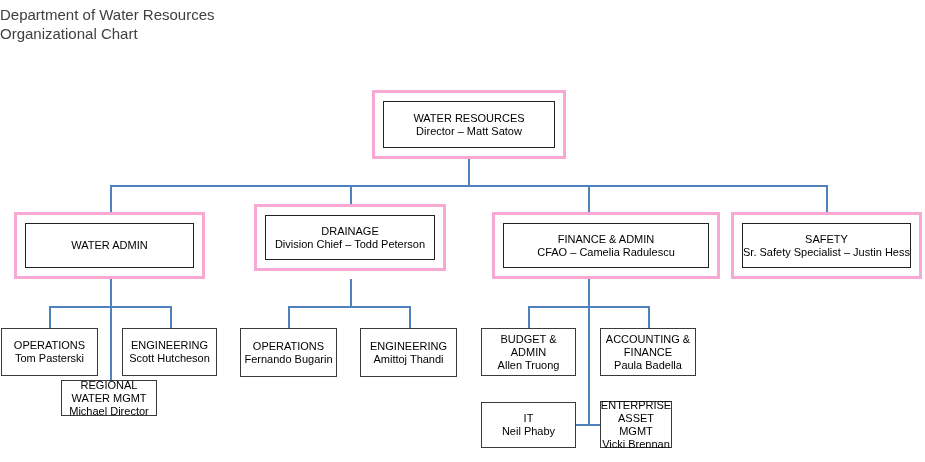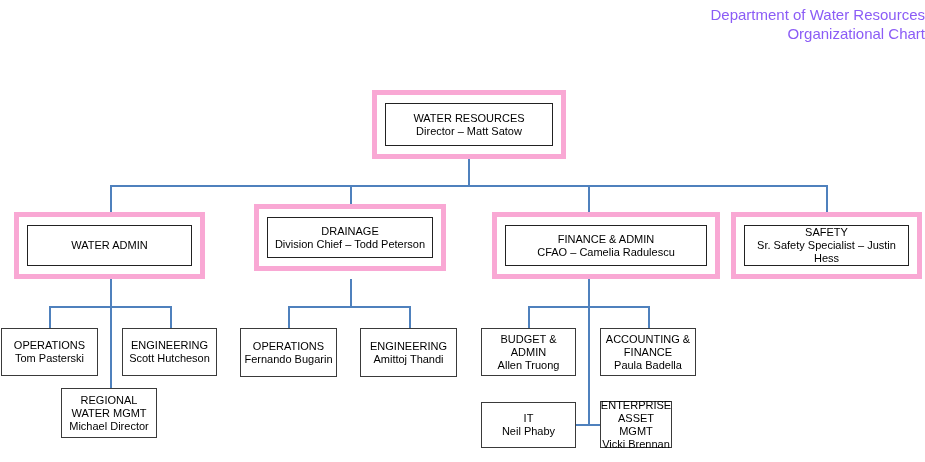--- a/index.html
+++ b/index.html
@@ -7,33 +7,33 @@
     position:relative;
     width:925px;height:462px;
     background:#ffffff;
     font-family:"Liberation Sans", sans-serif;
     color:#000;
     overflow:hidden;
   }
   .chart-title{
     position:absolute;
     left:0;top:5px;width:925px;
-    text-align:right;
+    text-align:left;
     font-size:15px;
     line-height:19px;
-    color:#8b5cf6;
+    color:#404040;
   }
   .node{
     position:absolute;
     background:#fff;
     box-sizing:border-box;
     text-align:center;
   }
   .node.double{
-    border:5px solid #f9a8d4;
+    border:3px solid #f9a8d4;
     padding:8px;
   }
   .node.double .inner{
     border:1px solid #222;
     width:100%;height:100%;
     box-sizing:border-box;
     display:flex;flex-direction:column;justify-content:center;align-items:center;
   }
   .node.single{
     border:1px solid #3a3a3a;
@@ -118,21 +118,21 @@
   <div class="node single" style="left:1px;top:328px;width:97px;height:48px">
     <div class="node-title">OPERATIONS</div>
     <div class="node-person">Tom Pasterski</div>
   </div>
 
   <div class="node single" style="left:122px;top:328px;width:95px;height:48px">
     <div class="node-title">ENGINEERING</div>
     <div class="node-person">Scott Hutcheson</div>
   </div>
 
-  <div class="node single" style="left:61px;top:388px;width:96px;height:50px">
+  <div class="node single" style="left:61px;top:380px;width:96px;height:36px">
     <div class="node-title">REGIONAL
 WATER MGMT</div>
     <div class="node-person">Michael Director</div>
   </div>
 
   <div class="node single" style="left:240px;top:328px;width:97px;height:49px">
     <div class="node-title">OPERATIONS</div>
     <div class="node-person">Fernando Bugarin</div>
   </div>
 

